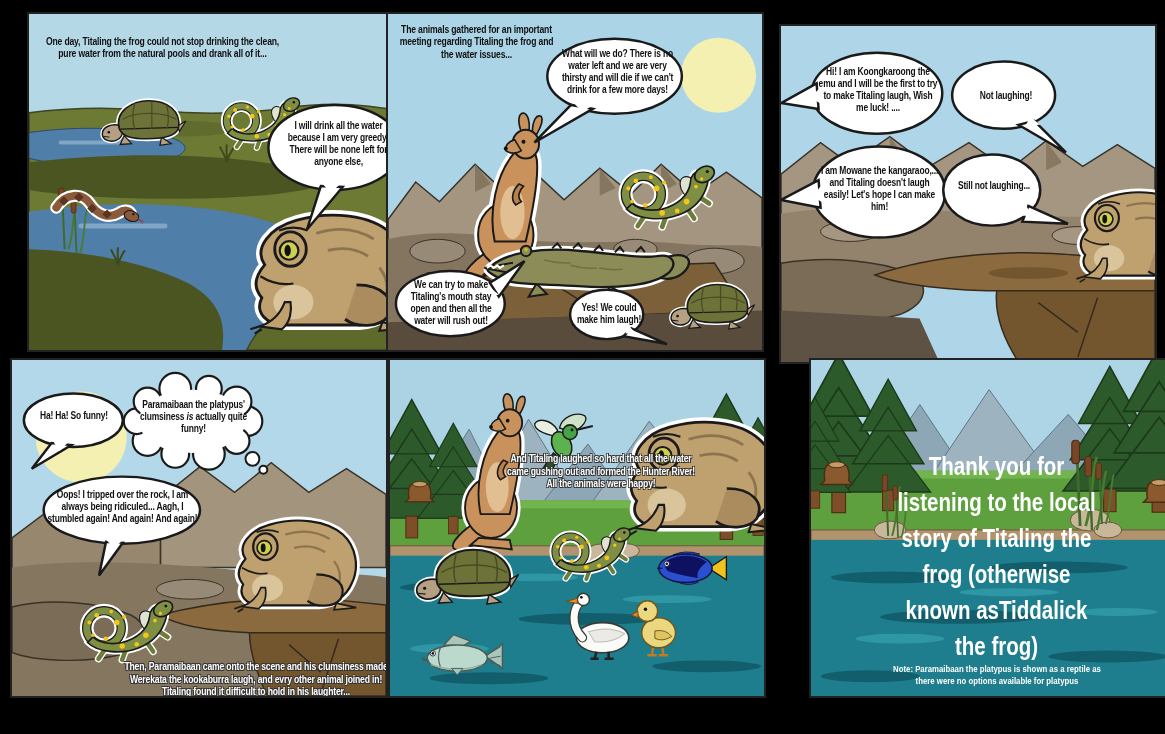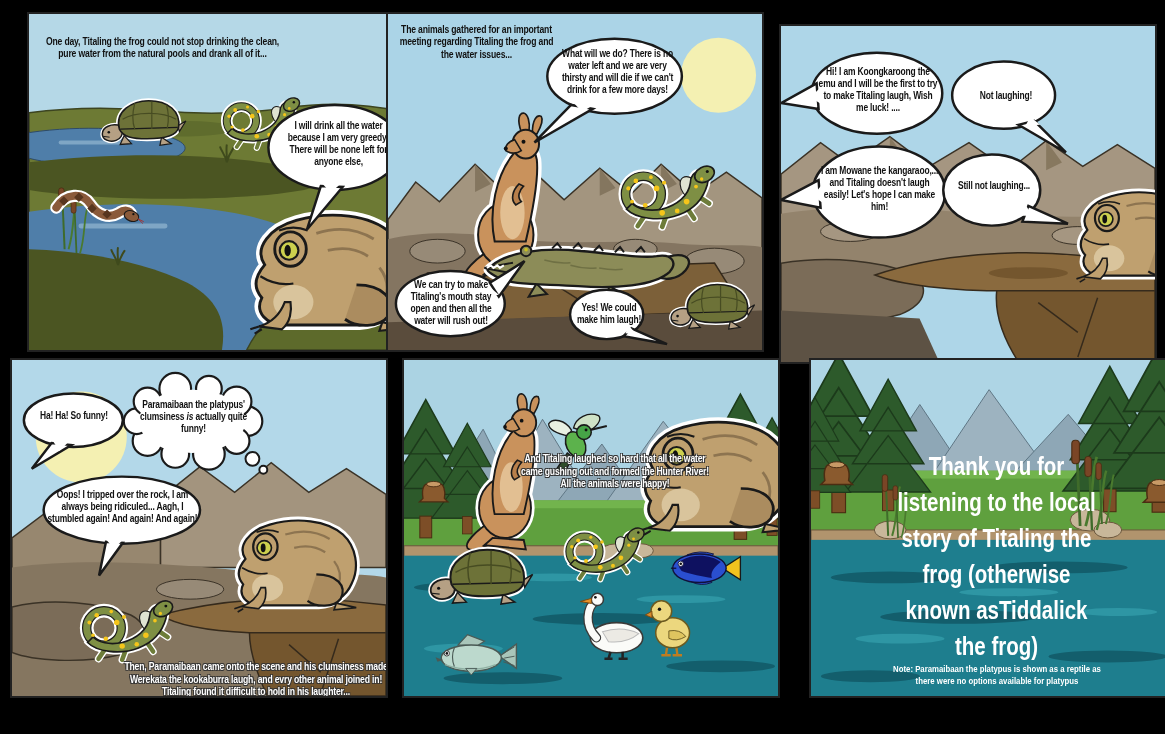--- a/index.html
+++ b/index.html
@@ -1,21 +1,21 @@
 <!DOCTYPE html>
 <html><head>
 <meta charset="utf-8">
 <style>
   html,body{margin:0;padding:0;}
   body{width:1165px;height:734px;background:#000;position:relative;overflow:hidden;
        font-family:"Liberation Sans", sans-serif;}
   .panel{position:absolute;width:378px;height:340px;border:2px solid #222;
          box-sizing:border-box;overflow:hidden;background:#b5d8e7;}
   #p1{left:27px;top:12px;}  #p2{left:386px;top:12px;}  #p3{left:779px;top:12px;margin-top:12px;}
-  #p4{left:10px;top:358px;} #p5{left:402px;top:358px;} #p6{left:809px;top:358px;}
+  #p4{left:10px;top:358px;} #p5{left:388px;top:358px;} #p6{left:809px;top:358px;}
   .scene{position:absolute;left:0;top:0;width:100%;height:100%;}
   .txt{position:absolute;text-align:center;transform:scaleX(0.82);transform-origin:50% 0;
        color:#111;letter-spacing:-0.2px;}
   .cap{font-weight:bold;font-size:10.5px;line-height:1.18;}
   .bub{font-weight:bold;font-size:10.3px;line-height:1.16;}
   .capw{font-weight:bold;font-size:10.5px;line-height:1.2;color:#fff;
         text-shadow:1px 1px 0 #333,-1px 1px 0 #333,1px -1px 0 #333,-1px -1px 0 #333;}
   .title6{font-weight:bold;font-size:25px;line-height:36px;color:#fff;}
   .note6{font-weight:bold;font-size:9.5px;line-height:1.25;color:#fff;}
   .em{font-style:italic;}

